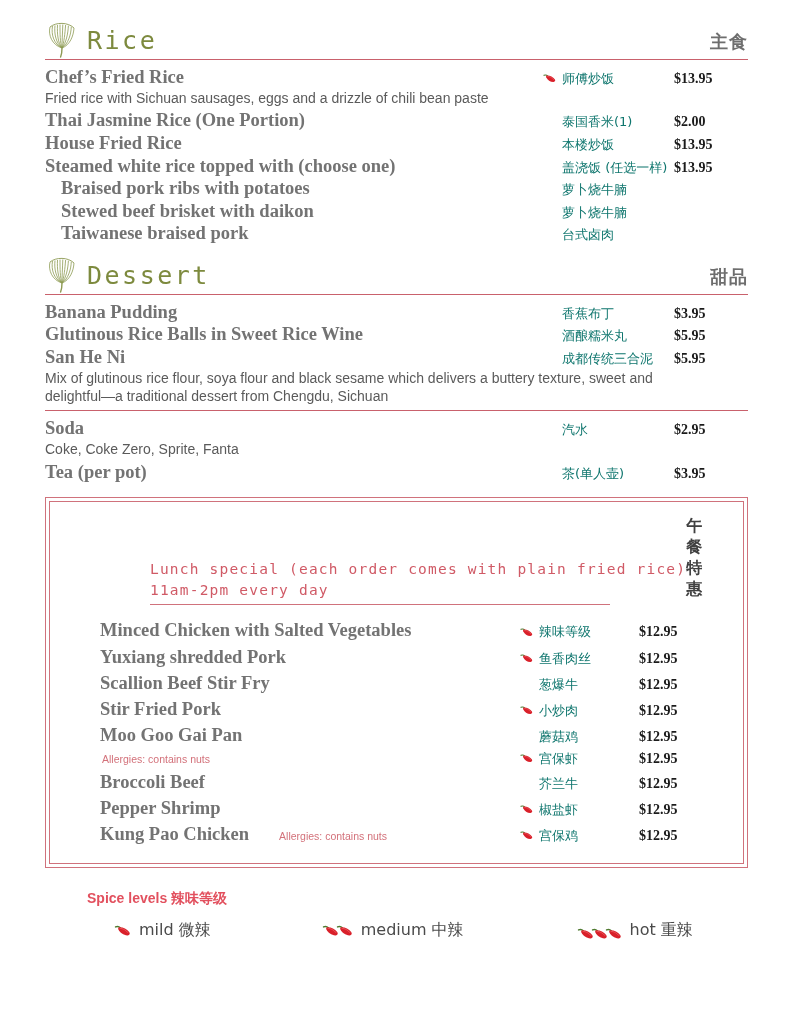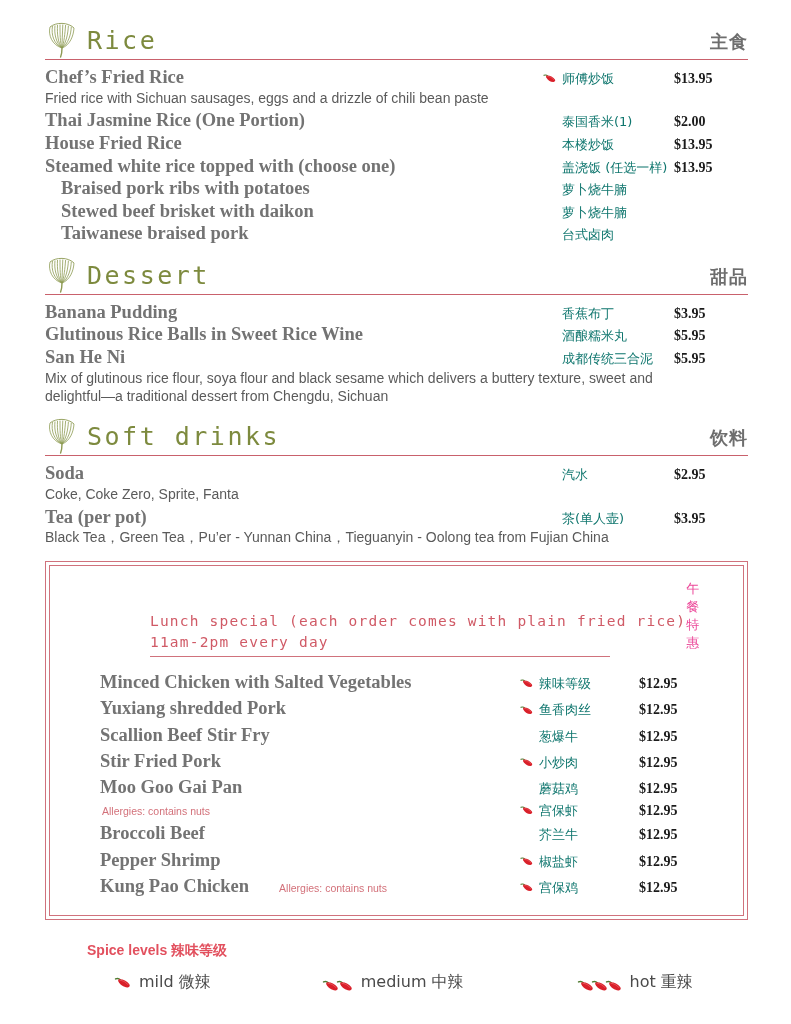--- a/index.html
+++ b/index.html
@@ -151,23 +151,23 @@
     font-family: "DejaVu Sans Mono", monospace;
     font-size: 14.5px;
     letter-spacing: 1.2px;
     color: #d05a66;
     line-height: 1.45;
     white-space: nowrap;
   }
   .lunch-cn {
     margin-left: auto;
     font-family: "DejaVu Sans", sans-serif;
-    font-weight: 400;
-    font-size: 13px;
-    color: #ec4899;
+    font-weight: 700;
+    font-size: 16px;
+    color: #404040;
     letter-spacing: 0.5px;
     padding-bottom: 1px;
     padding-right: 68px;
   }
   .lunch-rule {
     border: 0;
     border-top: 1px solid #d0727c;
     margin: 3px 0 12px 78px;
     width: 460px;
   }
@@ -203,21 +203,21 @@
     align-items: center;
     white-space: nowrap;
   }
   .spice-item .lab {
     font-size: 16px;
     color: #4a4a4a;
     font-family: "DejaVu Sans", sans-serif;
     margin-left: 7px;
   }
   .sp-mild  { margin-left: 26px; }
-  .sp-med   { margin-left: 110px; align-items: flex-end; }
+  .sp-med   { margin-left: 110px; }
   .sp-hot   { margin-left: 112px; align-items: flex-end; }
   .chili-lg { width: 19px; height: 14px; display:inline-block; vertical-align: middle;}
   .chili-grp { line-height: 0; white-space: nowrap; }
   .chili-grp .chili-lg + .chili-lg { margin-left: -5px; }
 </style>
 </head>
 <body>
 
 <div class="page">
   <div id="sections-host">
@@ -337,57 +337,36 @@
         <div class="row">
           <span class="en">San He Ni</span>
           <span class="spacer"></span>
           <span class="chili-cell"></span>
           <span class="cn">成都传统三合泥</span>
           <span class="price">$5.95</span>
         </div>
         <div class="desc">Mix of glutinous rice flour, soya flour and black sesame which delivers a buttery texture, sweet and delightful—a traditional dessert from Chengdu, Sichuan</div>
       </div>
       <div class="section">
-        <div class="sec-head">
-          <span class="leaf"><svg viewBox="0 0 34 40" width="34" height="40" aria-hidden="true">
-              <g stroke="#8d9a52" stroke-width="0.8" fill="none">
-                <path d="M17 30 C7 27 3 17 5 9"></path>
-                <path d="M17 30 C9 26 6 17 7.5 8"></path>
-                <path d="M17 30 C11 25 9 16 10 7.5"></path>
-                <path d="M17 30 C13 25 12 16 12.5 7"></path>
-                <path d="M17 30 C15 25 15 15 15 6.6"></path>
-                <path d="M17 30 C17 24 17.5 15 17.8 6.5"></path>
-                <path d="M17 30 C19 25 20 15 20.6 7"></path>
-                <path d="M17 30 C21 25 23 16 23.4 7.6"></path>
-                <path d="M17 30 C23 26 26 17 26.3 8.6"></path>
-                <path d="M17 30 C25 27 28.5 18 29 10"></path>
-                <path d="M5 9 C11 4 23 4 29 10" stroke-width="0.9"></path>
-              </g>
-              <path d="M17 30 C17 34 16.4 37 15.6 39" stroke="#8d9a52" stroke-width="1.4" fill="none" stroke-linecap="round"></path>
-            </svg></span>
-          <span class="sec-title">Soft drinks</span>
-          <span class="sec-cn">饮料</span>
-        </div>
         <hr class="sec-rule">
         <div class="row">
           <span class="en">Soda</span>
           <span class="spacer"></span>
           <span class="chili-cell"></span>
           <span class="cn">汽水</span>
           <span class="price">$2.95</span>
         </div>
         <div class="desc">Coke, Coke Zero, Sprite, Fanta</div>
         <div class="row">
           <span class="en">Tea (per pot)</span>
           <span class="spacer"></span>
           <span class="chili-cell"></span>
           <span class="cn">茶(单人壶)</span>
           <span class="price">$3.95</span>
         </div>
-        <div class="desc">Black Tea，Green Tea，Pu’er - Yunnan China，Tieguanyin - Oolong tea  from Fujian China</div>
       </div>
     </div>
   <div id="lunch-host">
       <div class="lunch-outer">
         <div class="lunch-inner">
           <div class="lunch-head">
             <span class="lunch-title"><span>Lunch special (each order comes with plain fried rice)</span><br><span>11am-2pm every day</span></span>
             <span class="lunch-cn">午餐特惠</span>
           </div>
           <hr class="lunch-rule">

